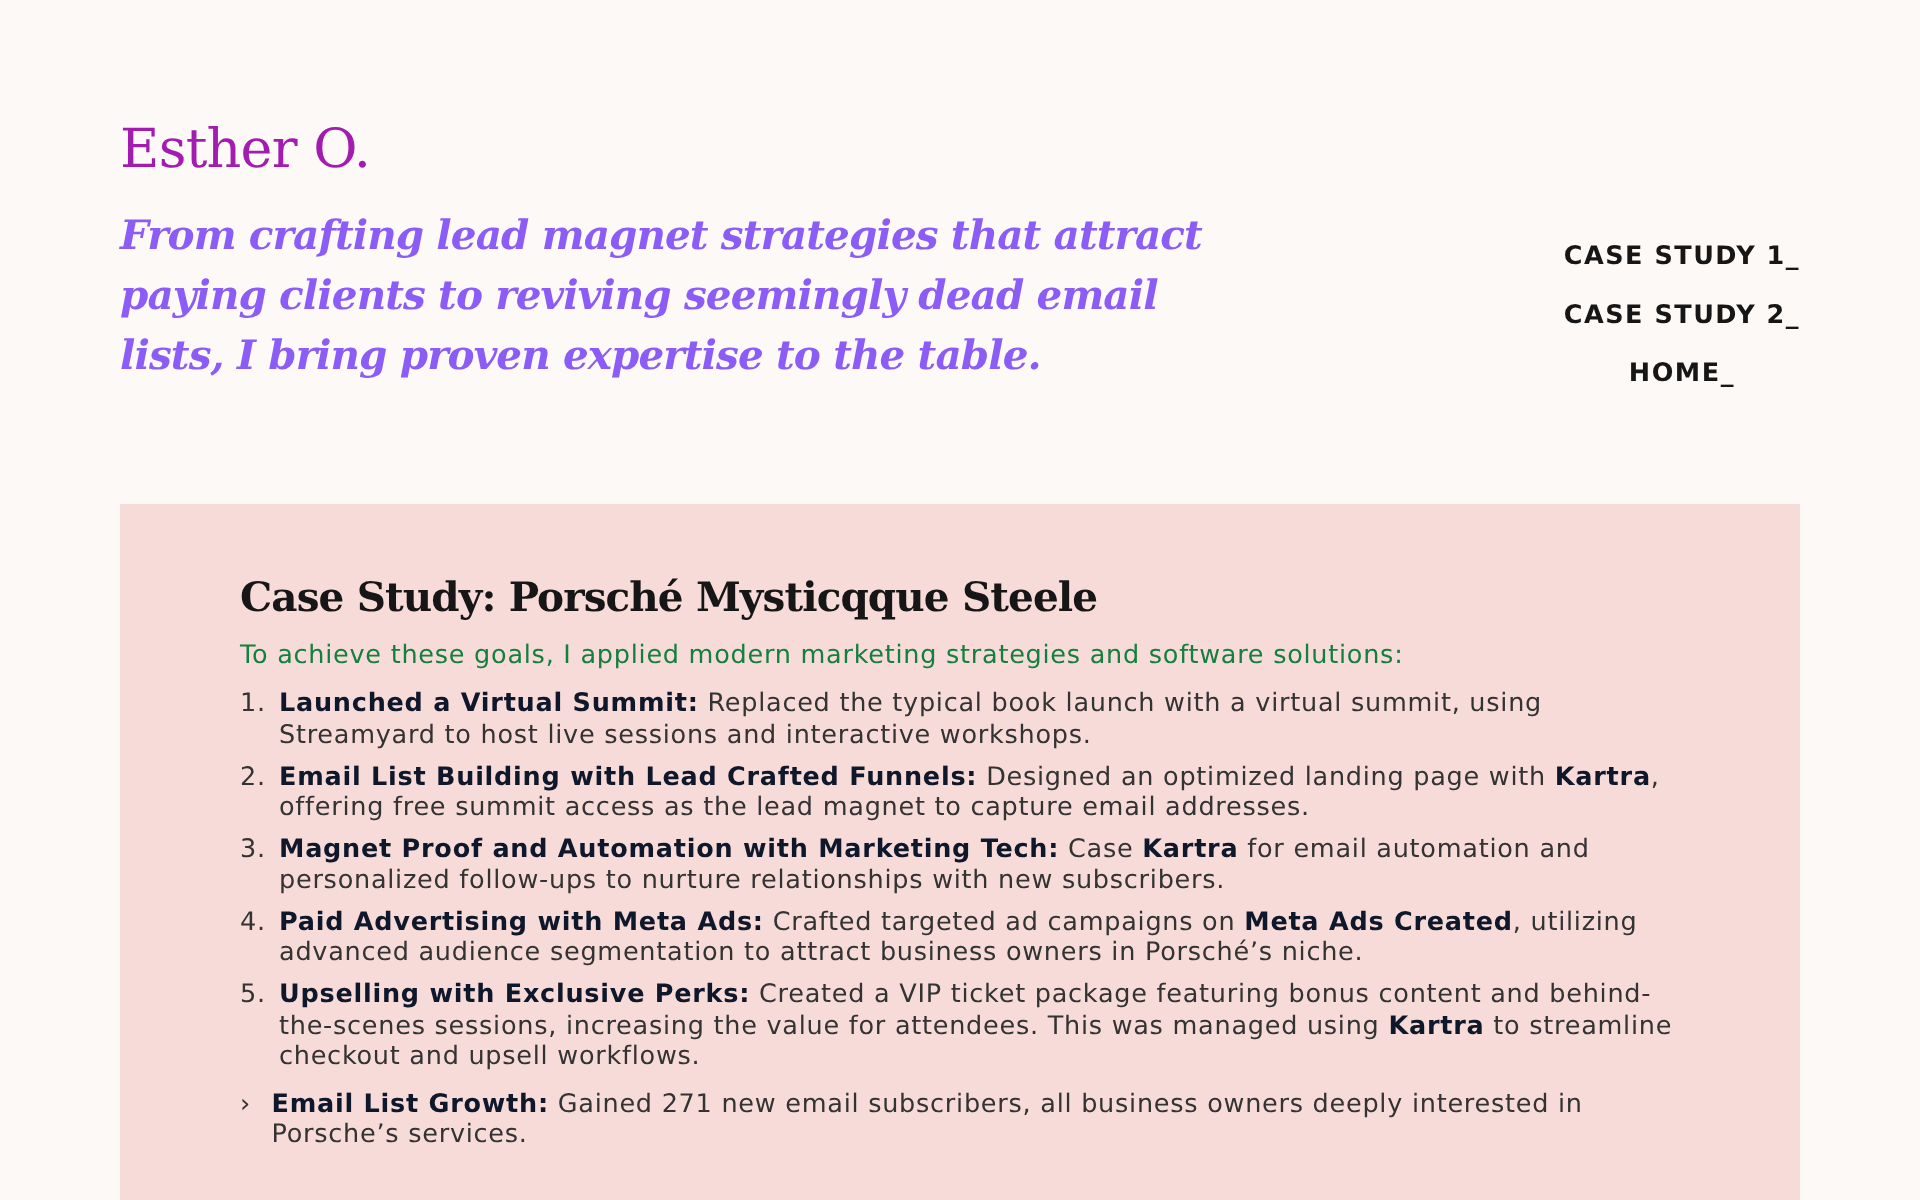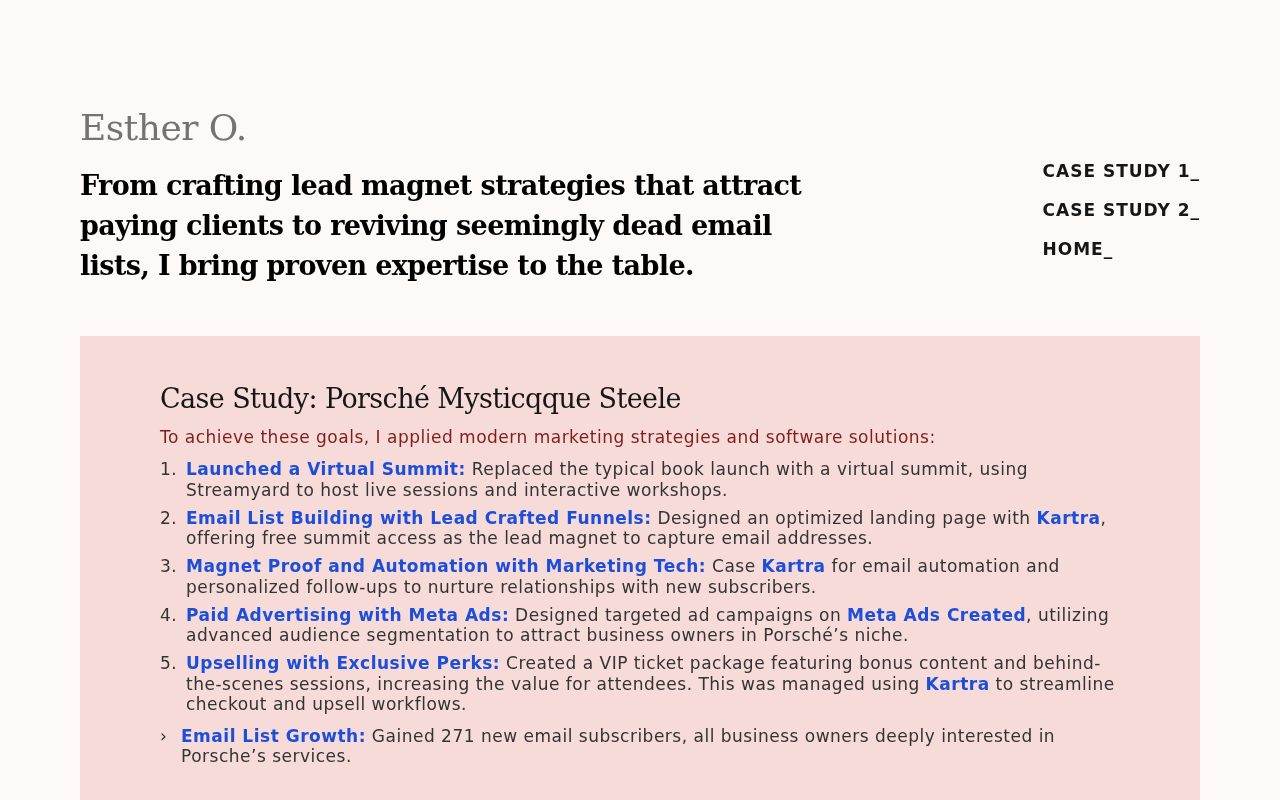--- a/index.html
+++ b/index.html
@@ -1,29 +1,29 @@
 <!DOCTYPE html>
 <html><head>
   <meta charset="utf-8">
   <style>
     * { margin: 0; padding: 0; box-sizing: border-box; }
     html, body { width: 1280px; height: 800px; overflow: hidden; }
     body { background: #fdf9f6; color: #1d1d1d; font-family: "DejaVu Sans", sans-serif; }
     .header { position: absolute; left: 80px; top: 78px; width: 1120px; }
-    .name { font-family: "DejaVu Serif", "Liberation Serif", serif; color: #737373; font-size: 36px; letter-spacing: -0.5px; line-height: 44px; margin-top: 28px; }
-    .tagline { font-family: "DejaVu Serif", "Liberation Serif", serif; font-size: 27px; line-height: 40px; color: #000000; width: 760px; margin-top: 16px; letter-spacing: -0.6px; font-weight: 600; }
-    .nav { position: absolute; right: 80px; top: 152px; text-align: left; }
+    .name { font-family: "DejaVu Serif", "Liberation Serif", serif; color: #a21caf; font-size: 36px; letter-spacing: -0.5px; line-height: 44px; }
+    .tagline { font-family: "DejaVu Serif", "Liberation Serif", serif; font-size: 27px; line-height: 40px; color: #8b5cf6; width: 760px; margin-top: 16px; letter-spacing: -0.6px; font-weight: 600; font-style: italic; }
+    .nav { position: absolute; right: 80px; top: 152px; text-align: center; }
     .nav a { display: block; font-family: "DejaVu Sans", sans-serif; font-weight: bold; font-size: 17px; letter-spacing: 1px; color: #161616; text-decoration: none; line-height: 39px; }
     .card { position: absolute; left: 80px; top: 336px; width: 1120px; height: 480px; background: #f7dbd9; padding: 44px 80px 0 80px; }
-    .card h2 { font-family: "DejaVu Serif", "Liberation Serif", serif; font-weight: normal; font-size: 27px; line-height: 38px; color: #161616; letter-spacing: -0.6px; }
-    .card p { font-size: 17px; line-height: 21px; letter-spacing: 0.5px; color: #7f1d1d; margin-top: 9px; }
+    .card h2 { font-family: "DejaVu Serif", "Liberation Serif", serif; font-weight: bold; font-size: 27px; line-height: 38px; color: #161616; letter-spacing: -0.6px; }
+    .card p { font-size: 17px; line-height: 21px; letter-spacing: 0.5px; color: #15803d; margin-top: 9px; }
     ol.steps { margin-top: 11px; list-style: none; }
     ol.steps li { display: flex; font-size: 17px; line-height: 20.5px; letter-spacing: 0.5px; color: #333; margin-bottom: 7.5px; }
     ol.steps li .num { width: 26px; flex-shrink: 0; }
-    ol.steps b, ul.results b { color: #1d4ed8; }
+    ol.steps b, ul.results b { color: #0f172a; }
     ul.results { margin-top: 11px; list-style: none; }
     ul.results li { display: flex; font-size: 17px; line-height: 20.5px; letter-spacing: 0.5px; color: #333; }
     ul.results li .bullet { width: 21px; flex-shrink: 0; }
   </style>
 </head>
 <body>
 
 <div class="header">
   <div class="name">Esther O.</div>
   <div class="tagline">From crafting lead magnet strategies that attract paying clients to reviving seemingly dead email lists, I bring proven expertise to the table.</div>
@@ -46,21 +46,21 @@
     <li>
       <span class="num">2.</span>
       <span><b>Email List Building with Lead Crafted Funnels:</b><span> Designed an optimized landing page with </span><b>Kartra</b><span>, offering free summit access as the lead magnet to capture email addresses.</span></span>
     </li>
     <li>
       <span class="num">3.</span>
       <span><b>Magnet Proof and Automation with Marketing Tech:</b><span> Case </span><b>Kartra</b><span> for email automation and personalized follow-ups to nurture relationships with new subscribers.</span></span>
     </li>
     <li>
       <span class="num">4.</span>
-      <span><b>Paid Advertising with Meta Ads:</b><span> Designed targeted ad campaigns on </span><b>Meta Ads Created</b><span>, utilizing advanced audience segmentation to attract business owners in Porsché’s niche.</span></span>
+      <span><b>Paid Advertising with Meta Ads:</b><span> Crafted targeted ad campaigns on </span><b>Meta Ads Created</b><span>, utilizing advanced audience segmentation to attract business owners in Porsché’s niche.</span></span>
     </li>
     <li>
       <span class="num">5.</span>
       <span><b>Upselling with Exclusive Perks:</b><span> Created a VIP ticket package featuring bonus content and behind-the-scenes sessions, increasing the value for attendees. This was managed using </span><b>Kartra</b><span> to streamline checkout and upsell workflows.</span></span>
     </li>
   </ol>
   <ul class="results">
     <li>
       <span class="bullet">›</span>
       <span><b>Email List Growth:</b><span> Gained 271 new email subscribers, all business owners deeply interested in Porsche’s services.</span></span>

